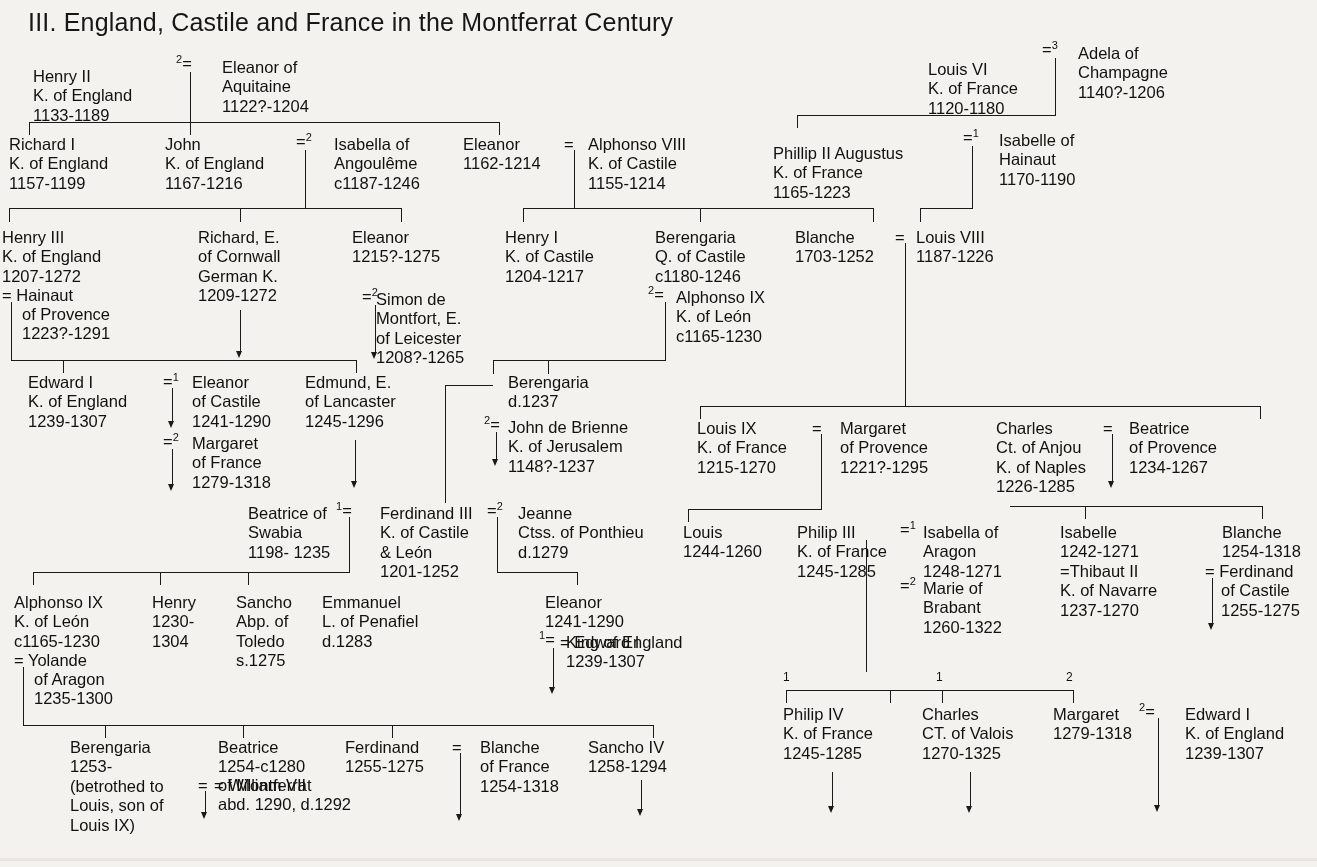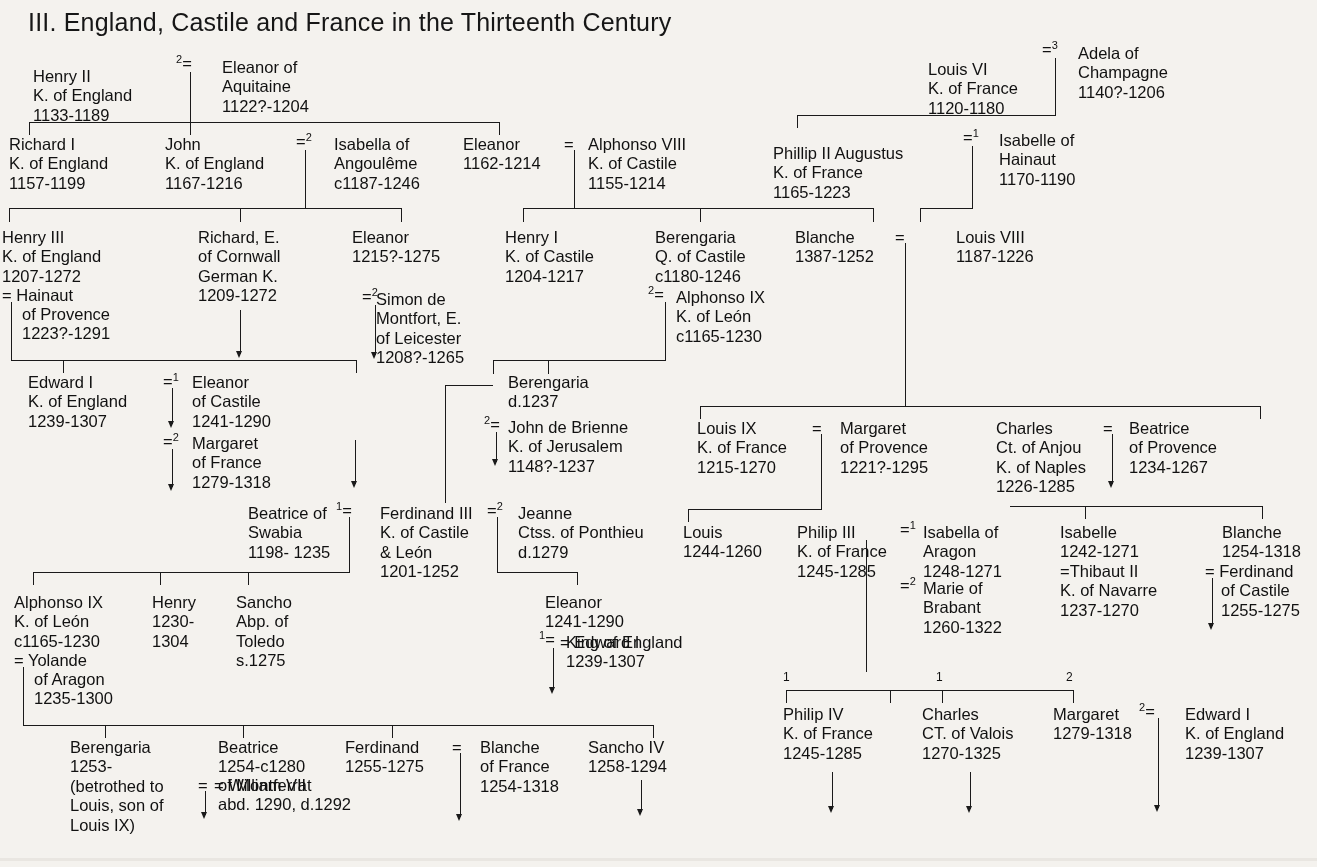--- a/index.html
+++ b/index.html
@@ -49,21 +49,21 @@
   .tiny-num{position:absolute;font-size:12px;color:#111;}
 
   
   .scanline{position:absolute;left:0;height:3px;background:#dedad3;opacity:.85;}
 </style>
 </head>
 <body>
 
 <div id="sheet">
 
-  <div class="title">III. England, Castile and France in the Thirteenth Century</div>
+  <div class="title">III. England, Castile and France in the Montferrat Century</div>
 
   <div class="person" style="left:33px;top:67px">
     <span class="ln">Henry II</span>
     <span class="ln">K. of England</span>
     <span class="ln">1133-1189</span>
   </div>
   <div class="eq" style="left:176px;top:54px">
     <sup>2</sup><span>=</span>
   </div>
   <div class="person" style="left:222px;top:58px">
@@ -215,26 +215,26 @@
     <span class="ln">K. of León</span>
     <span class="ln">c1165-1230</span>
   </div>
   <div class="v" style="left:665px;top:302px;height:58px"></div>
   <div class="h" style="left:493px;top:360px;width:173px"></div>
   <div class="v" style="left:493px;top:360px;height:14px"></div>
   <div class="v" style="left:548px;top:360px;height:14px"></div>
 
   <div class="person" style="left:795px;top:228px">
     <span class="ln">Blanche</span>
-    <span class="ln">1387-1252</span>
+    <span class="ln">1703-1252</span>
   </div>
   <div class="eq" style="left:895px;top:228px">
     <span>=</span>
   </div>
-  <div class="person" style="left:956px;top:228px">
+  <div class="person" style="left:916px;top:228px">
     <span class="ln">Louis VIII</span>
     <span class="ln">1187-1226</span>
   </div>
   <div class="v" style="left:905px;top:243px;height:163px"></div>
   <div class="h" style="left:700px;top:406px;width:560px"></div>
   <div class="v" style="left:700px;top:406px;height:13px"></div>
   <div class="v" style="left:1260px;top:406px;height:13px"></div>
 
   <div class="person" style="left:28px;top:373px">
     <span class="ln">Edward I</span>
@@ -255,20 +255,25 @@
     <span>=</span><sup>2</sup>
   </div>
   <div class="person" style="left:192px;top:434px">
     <span class="ln">Margaret</span>
     <span class="ln">of France</span>
     <span class="ln">1279-1318</span>
   </div>
   <div class="v" style="left:172px;top:449px;height:38px"></div>
   <div class="arw" style="left:168.4px;top:484px"></div>
 
+  <div class="person" style="left:305px;top:373px">
+    <span class="ln">Edmund, E.</span>
+    <span class="ln">of Lancaster</span>
+    <span class="ln">1245-1296</span>
+  </div>
   <div class="v" style="left:355px;top:440px;height:44px"></div>
   <div class="arw" style="left:351.4px;top:481px"></div>
 
   <div class="person" style="left:508px;top:373px">
     <span class="ln">Berengaria</span>
     <span class="ln">d.1237</span>
   </div>
   <div class="eq" style="left:484px;top:415px">
     <sup>2</sup><span>=</span>
   </div>
@@ -431,20 +436,25 @@
     <span class="ln">Henry</span>
     <span class="ln">1230-</span>
     <span class="ln">1304</span>
   </div>
   <div class="person" style="left:236px;top:593px">
     <span class="ln">Sancho</span>
     <span class="ln">Abp. of</span>
     <span class="ln">Toledo</span>
     <span class="ln">s.1275</span>
   </div>
+  <div class="person" style="left:322px;top:593px">
+    <span class="ln">Emmanuel</span>
+    <span class="ln">L. of Penafiel</span>
+    <span class="ln">d.1283</span>
+  </div>
 
   <div class="person" style="left:545px;top:593px">
     <span class="ln">Eleanor</span>
     <span class="ln">1241-1290</span>
   </div>
   <div class="eq" style="left:539px;top:630px">
     <sup>1</sup><span>=</span>
   </div>
   <div class="person" style="left:566px;top:633px">
     <span class="ln">King of England</span>

